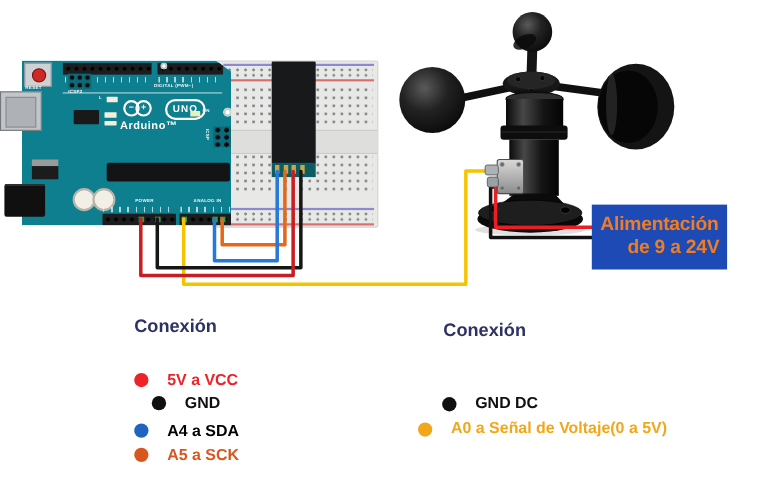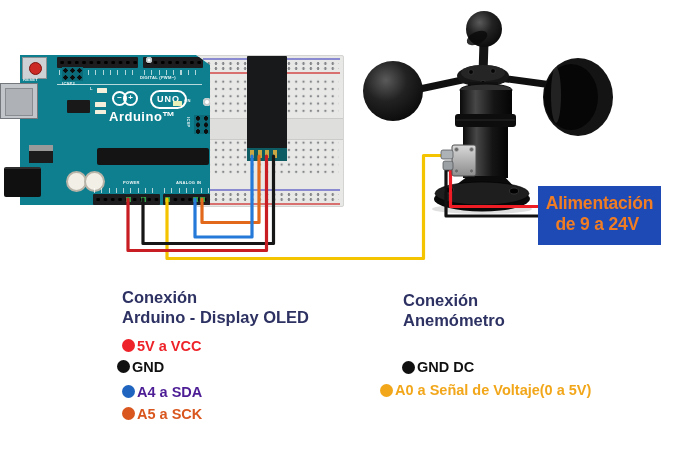--- a/index.html
+++ b/index.html
@@ -40,27 +40,27 @@
   .oled-pcb{position:absolute;left:247px;top:148px;width:40px;height:13px;background:#0d5c64;}
   .oled-pad{position:absolute;top:150px;width:4px;height:8px;background:#c9a743;}
 
   
   .layer{position:absolute;left:0;top:0;}
 
   
   .powerbox{position:absolute;left:538px;top:186px;width:123px;height:59px;box-sizing:border-box;
             padding-top:7px;font-weight:bold;font-size:17.5px;letter-spacing:-.2px;line-height:21px;}
   .powerbox .l1{text-align:center;}
-  .powerbox .l2{text-align:right;padding-right:22px;}
+  .powerbox .l2{text-align:right;padding-right:7px;}
 
   
   .legend-title{position:absolute;font-size:16.5px;font-weight:bold;line-height:19.5px;white-space:nowrap;}
   .li{position:absolute;display:flex;align-items:center;height:13px;white-space:nowrap;}
   .dot{width:13px;height:13px;border-radius:50%;flex:0 0 auto;}
-  .li-label{margin-left:2px;font-size:14.5px;font-weight:bold;}
+  .li-label{margin-left:17px;font-size:14.5px;font-weight:bold;}
 </style>
 </head>
 <body>
 
 <div class="stage">
 
   <div class="breadboard">
     <div class="bb-line bb-blue" style="top:2px"></div>
     <div class="bb-dots bb-rail" style="top:4.5px"></div>
     <div class="bb-line bb-red" style="top:16px"></div>
@@ -88,21 +88,21 @@
 
     <div class="abs" style="left:42px;top:12px;width:21px;height:14px;background:#0c6b79;background-image:radial-gradient(circle,#0c0c0c 2px,rgba(0,0,0,0) 2.3px);background-size:7px 7px"></div>
     <div class="tinytxt" style="left:42px;top:27px">ICSP2</div>
 
     <div class="abs" style="left:126px;top:2px;width:6px;height:6px;background:#fff;border-radius:50%;box-shadow:inset 0 0 0 1.5px #b9c2c4"></div>
     <div class="abs" style="left:183px;top:43px;width:8px;height:8px;background:#fff;border-radius:50%;box-shadow:inset 0 0 0 2px #c4cccd"></div>
 
     <div class="ring" style="left:92px;top:36px">−</div>
     <div class="ring" style="left:103px;top:36px">+</div>
     <div class="abs" style="left:130px;top:35px;width:33px;height:15px;border:2px solid #fff;border-radius:10px;color:#fff;font-size:9px;font-weight:bold;text-align:center;line-height:15px;letter-spacing:1px">UNO</div>
-    <div class="abs" style="left:89px;top:54px;color:#fff;font-size:13px;font-weight:bold;letter-spacing:.5px">Arduino™</div>
+    <div class="abs" style="left:89px;top:54px;color:#fff;font-size:10px;font-weight:bold;letter-spacing:.5px">Arduino™</div>
 
     <div class="tinytxt" style="left:70px;top:32px">L</div>
     <div class="ledrect" style="left:77px;top:33px;width:10px"></div>
     <div class="tinytxt" style="left:63px;top:46px">TX</div>
     <div class="ledrect" style="left:75px;top:47px;width:11px"></div>
     <div class="tinytxt" style="left:63px;top:53.5px">RX</div>
     <div class="ledrect" style="left:75px;top:54.5px;width:11px"></div>
 
     <div class="ledrect" style="left:153px;top:46px;width:9px;background:#e9f0b8"></div>
     <div class="tinytxt" style="left:164px;top:44px">ON</div>
@@ -212,42 +212,40 @@
     </g>
   </svg>
 
   <div class="powerbox" style="color: rgb(240, 125, 36); background-color: rgb(29, 74, 180);">
     <div class="l1">Alimentación</div>
     <div class="l2">de 9 a 24V</div>
   </div>
 
   <div class="legend-title" style="left: 122px; top: 288px; color: rgb(45, 50, 99);">
     <span>Conexión</span><br>
-    <span>Arduino - Display OLED</span>
   </div>
   <div class="li" style="left:122px;top:339px">
     <span class="dot" style="background-color: rgb(238, 35, 41);"></span>
     <span class="li-label" style="color: rgb(238, 35, 41);">5V a VCC</span>
   </div>
-  <div class="li" style="left:117px;top:360px">
+  <div class="li" style="left:138px;top:360px">
     <span class="dot" style="background-color: rgb(16, 16, 16);"></span>
     <span class="li-label" style="color: rgb(16, 16, 16);">GND</span>
   </div>
   <div class="li" style="left:122px;top:385px">
     <span class="dot" style="background-color: rgb(31, 101, 192);"></span>
-    <span class="li-label" style="color: #4c1d95;">A4 a SDA</span>
+    <span class="li-label" style="color: #000000;">A4 a SDA</span>
   </div>
   <div class="li" style="left:122px;top:407px">
     <span class="dot" style="background-color: rgb(217, 87, 30);"></span>
     <span class="li-label" style="color: rgb(217, 87, 30);">A5 a SCK</span>
   </div>
 
   <div class="legend-title" style="left: 403px; top: 291px; color: rgb(45, 50, 99);">
     <span>Conexión</span><br>
-    <span>Anemómetro</span>
   </div>
   <div class="li" style="left:402px;top:360.5px">
     <span class="dot" style="background-color: rgb(16, 16, 16);"></span>
     <span class="li-label" style="color: rgb(16, 16, 16);">GND DC</span>
   </div>
   <div class="li" style="left:380px;top:383.5px">
     <span class="dot" style="background-color: rgb(242, 167, 27);"></span>
     <span class="li-label" style="color: rgb(242, 167, 27);">A0 a Señal de Voltaje(0 a 5V)</span>
   </div>
 

